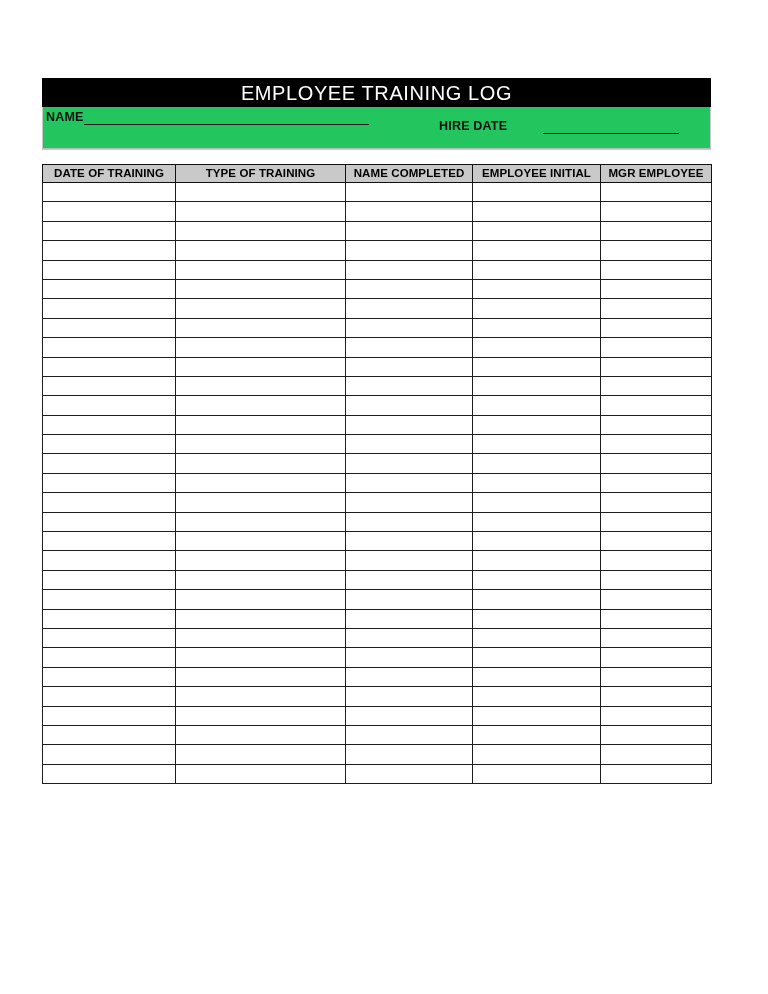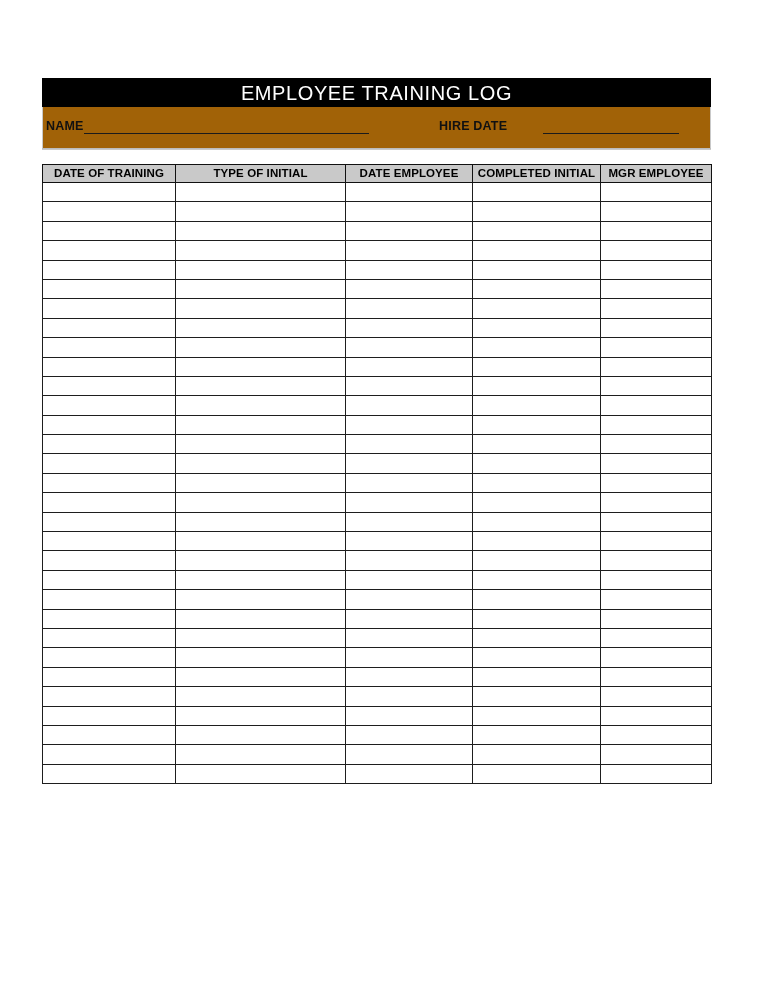--- a/index.html
+++ b/index.html
@@ -28,21 +28,21 @@
 
   
   .form-header {
     position: absolute;
     left: 42px;
     top: 78px;
     width: 669px;
     border: 1px solid #c9c9c9;
     border-top: none;
     box-sizing: border-box;
-    background: #a16207;
+    background: #22c55e;
   }
 
   .title-bar {
     background: #000000;
     height: 29px;
     display: flex;
     align-items: center;
     justify-content: center;
     margin-left: -1px;
     margin-right: -1px;
@@ -78,21 +78,21 @@
     line-height: 13px;
     padding-bottom: 1px;
   }
 
   .field-rule {
     display: inline-block;
     border-bottom: 1.6px solid #1b1b1b;
     height: 13px;
   }
 
-  .field-name { left: 3px; top: 13px; }
+  .field-name { left: 3px; top: 4px; }
   .field-name .field-rule { width: 285px; }
 
   .field-hire { left: 396px; top: 13px; gap: 36px; }
   .field-hire .field-rule { width: 136px; }
 
   .header-underline {
     position: absolute;
     left: 42px;
     top: 148px;
     width: 669px;
@@ -173,23 +173,23 @@
     <colgroup>
       <col class="c-date-training">
       <col class="c-type-training">
       <col class="c-date-completed">
       <col class="c-emp-initial">
       <col class="c-mgr-initial">
     </colgroup>
     <thead>
       <tr>
         <th>DATE OF TRAINING</th>
-        <th>TYPE OF INITIAL</th>
-        <th>DATE EMPLOYEE</th>
-        <th>COMPLETED INITIAL</th>
+        <th>TYPE OF TRAINING</th>
+        <th>NAME COMPLETED</th>
+        <th>EMPLOYEE INITIAL</th>
         <th>MGR EMPLOYEE</th>
       </tr>
     </thead>
     <tbody id="log-body">
         <tr>
           <td></td>
           <td></td>
           <td></td>
           <td></td>
           <td></td>

